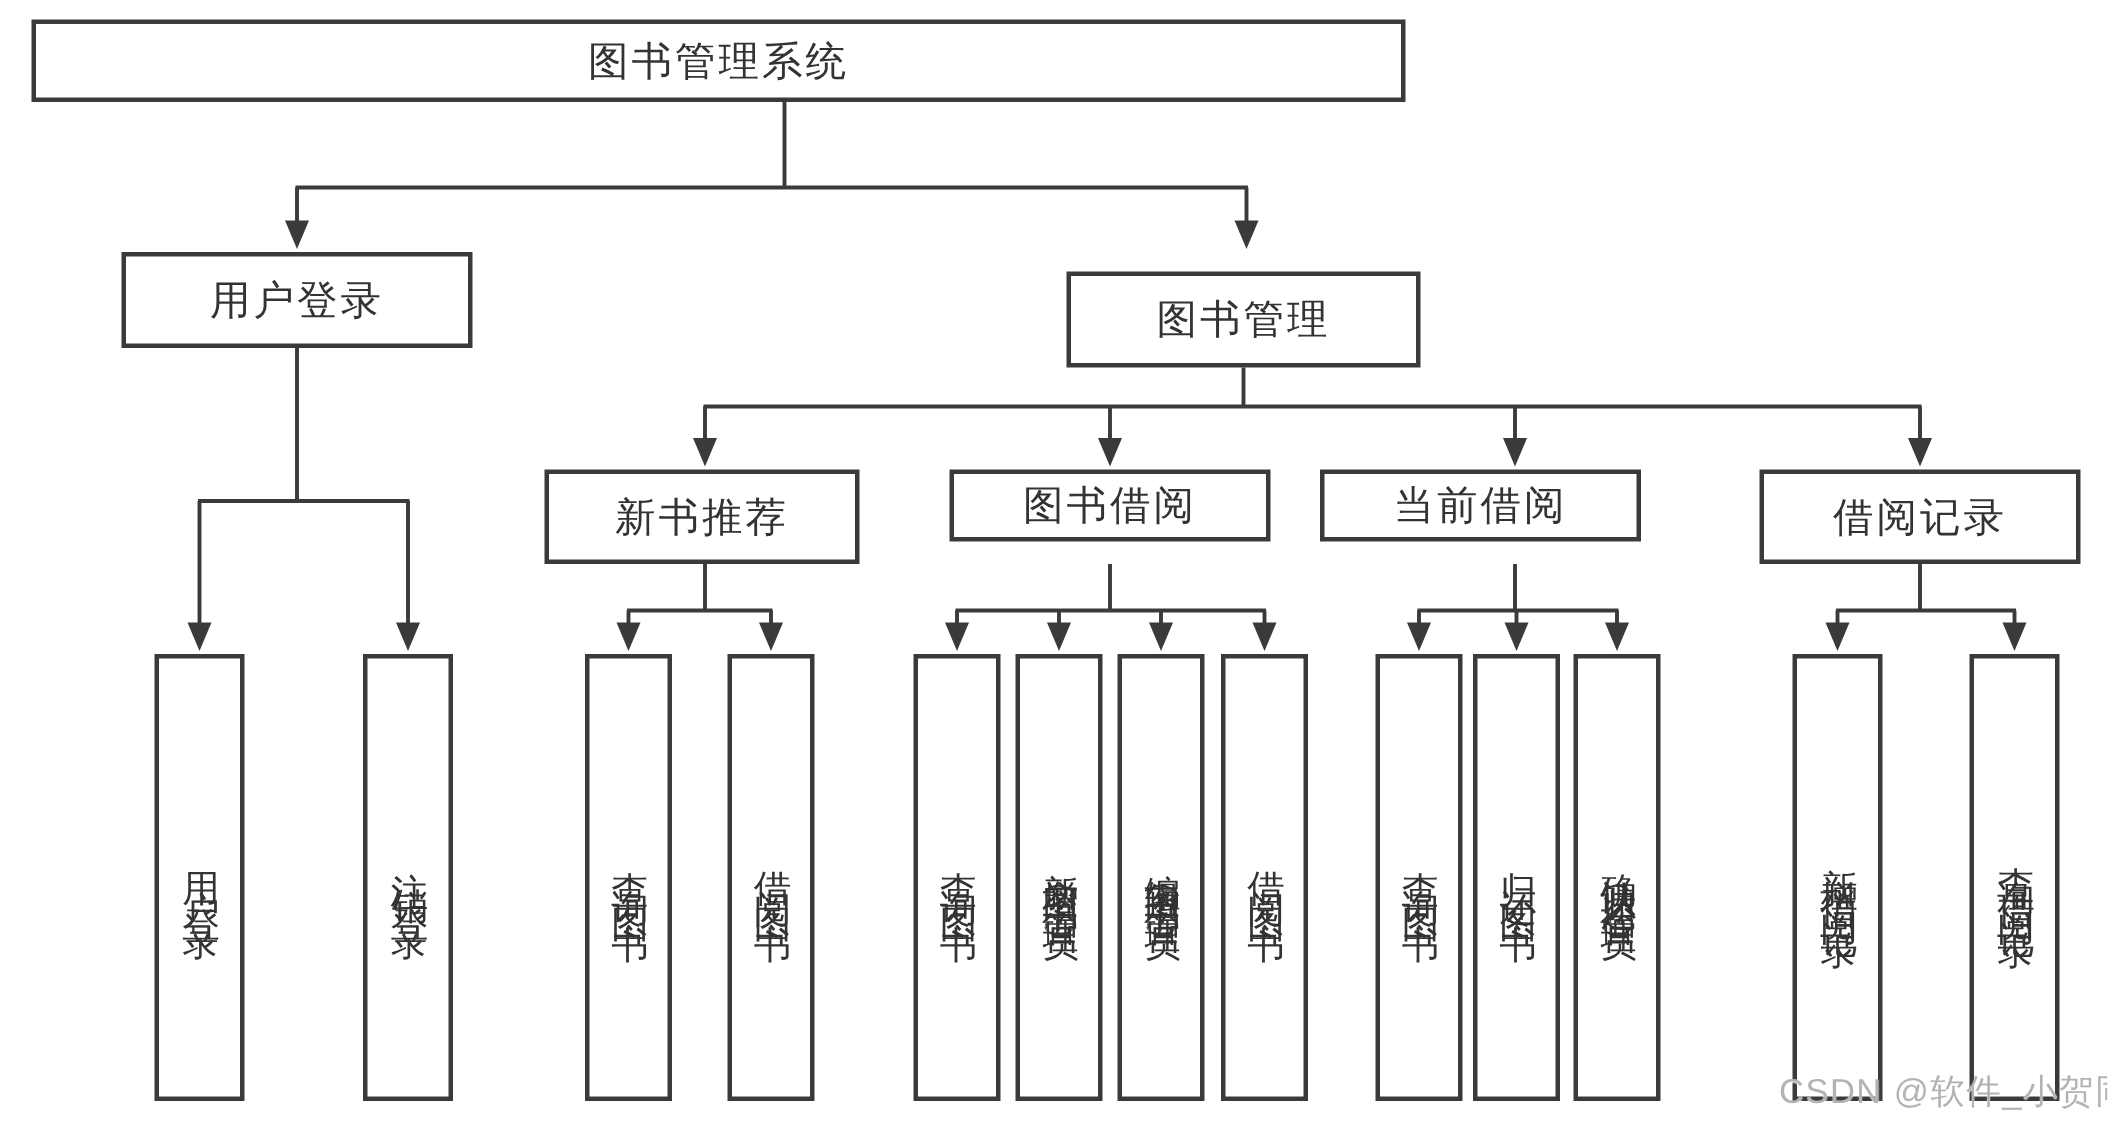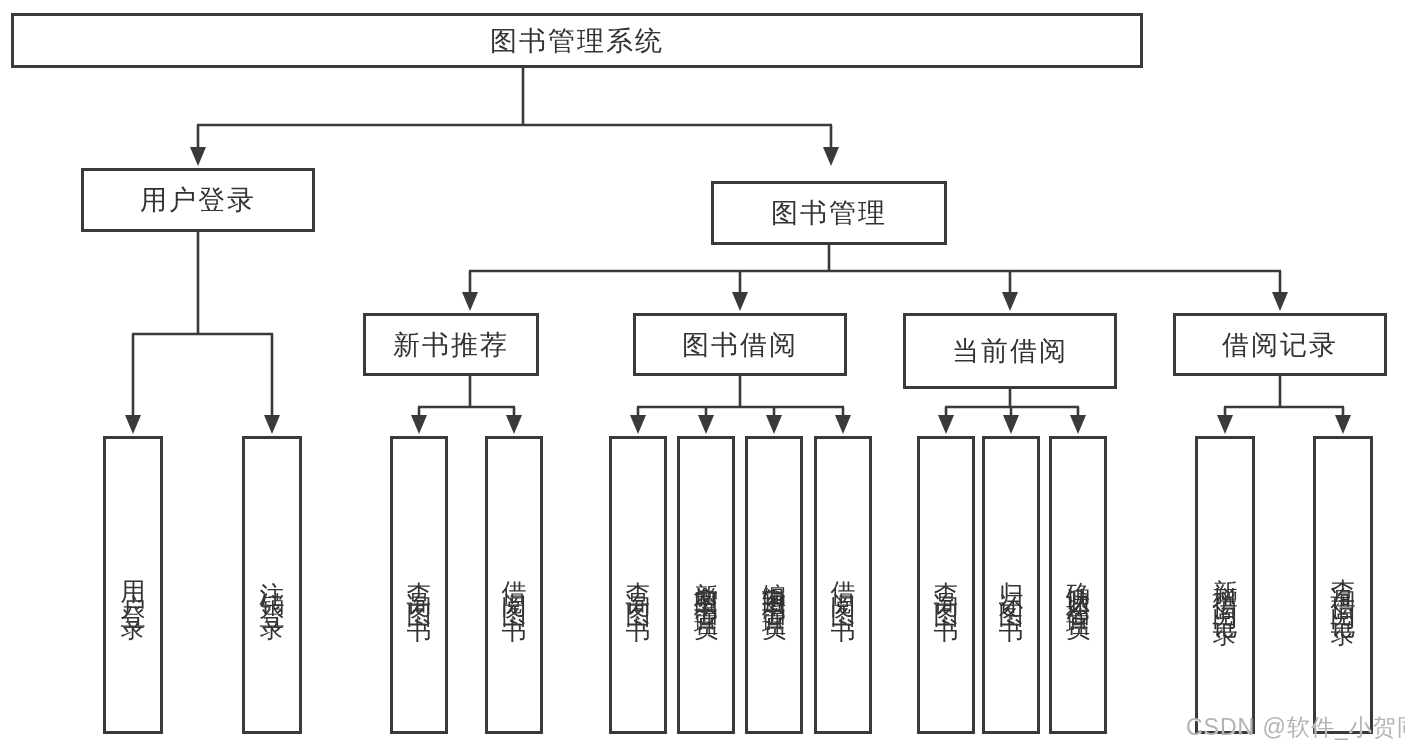--- a/index.html
+++ b/index.html
@@ -123,38 +123,38 @@
     <g>
       <line class="wire" x1="1280" y1="376" x2="1280" y2="407"></line>
       <line class="wire" x1="1224" y1="407" x2="1344" y2="407"></line>
       <line class="wire" x1="1225" y1="407" x2="1225" y2="417"></line>
       <line class="wire" x1="1343" y1="407" x2="1343" y2="417"></line>
       <polygon class="head" points="1217,415 1233,415 1225,434"></polygon>
       <polygon class="head" points="1335,415 1351,415 1343,434"></polygon>
     </g>
   </svg>
 
-  <div class="node h" style="left:11px; top:13px; width:1132px; height:55px">
+  <div class="node h" style="left:21px; top:13px; width:916px; height:55px">
     <span class="lbl">图书管理系统</span>
   </div>
 
   <div class="node h" style="left:81px; top:168px; width:234px; height:64px">
     <span class="lbl">用户登录</span>
   </div>
   <div class="node h" style="left:711px; top:181px; width:236px; height:64px">
     <span class="lbl">图书管理</span>
   </div>
 
-  <div class="node h" style="left:363px; top:313px; width:176px; height:63px">
+  <div class="node h" style="left:363px; top:313px; width:210px; height:63px">
     <span class="lbl">新书推荐</span>
   </div>
-  <div class="node h" style="left:633px; top:313px; width:214px; height:63px">
+  <div class="node h" style="left:633px; top:313px; width:214px; height:48px">
     <span class="lbl">图书借阅</span>
   </div>
-  <div class="node h" style="left:903px; top:313px; width:214px; height:76px">
+  <div class="node h" style="left:880px; top:313px; width:214px; height:48px">
     <span class="lbl">当前借阅</span>
   </div>
   <div class="node h" style="left:1173px; top:313px; width:214px; height:63px">
     <span class="lbl">借阅记录</span>
   </div>
 
   <div class="node v" style="left:103px; top:436px; width:60px; height:298px">
     <span class="lbl">用户登录</span>
   </div>
   <div class="node v" style="left:242px; top:436px; width:60px; height:298px">

